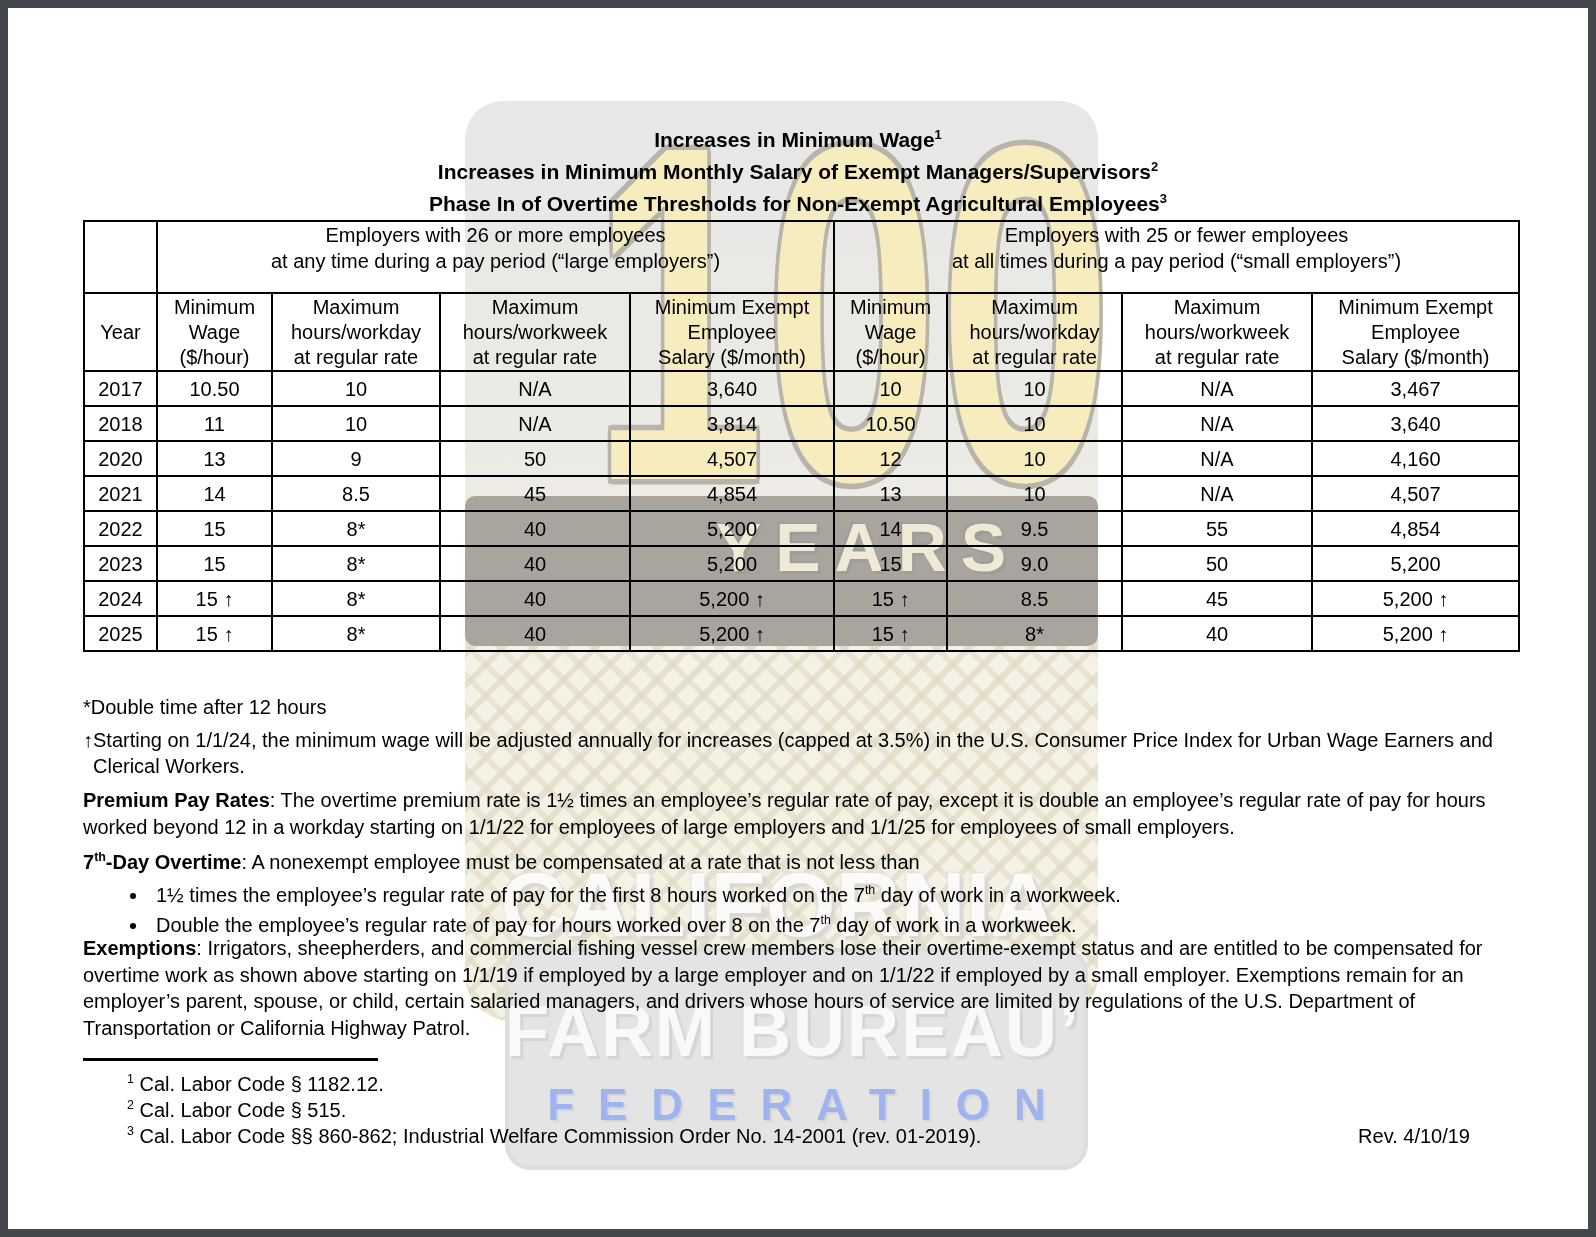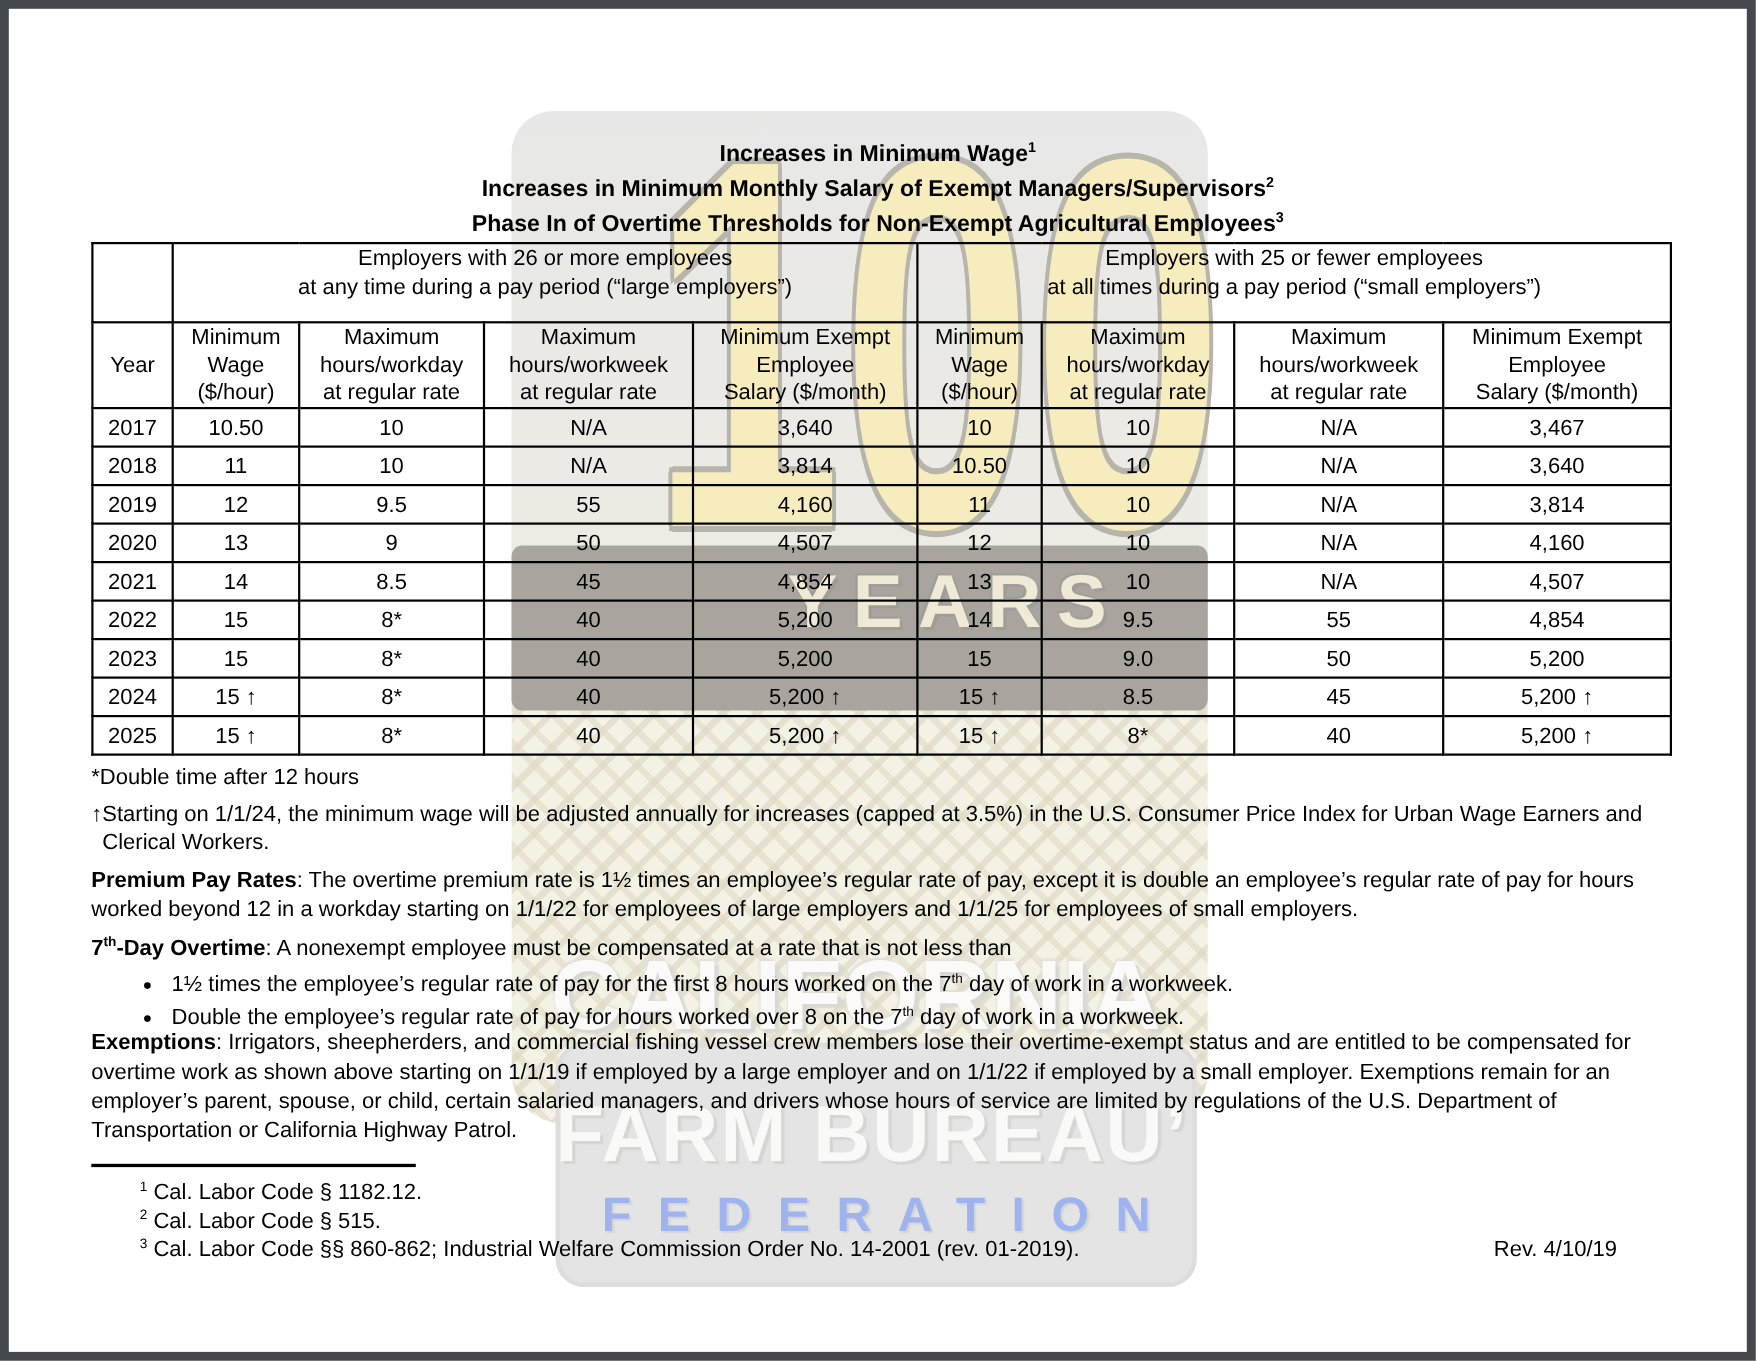--- a/index.html
+++ b/index.html
@@ -141,31 +141,20 @@
             <td>11</td>
             <td>10</td>
             <td>N/A</td>
             <td>3,814</td>
             <td>10.50</td>
             <td>10</td>
             <td>N/A</td>
             <td>3,640</td>
           </tr>
           <tr>
-            <td>2019</td>
-            <td>12</td>
-            <td>9.5</td>
-            <td>55</td>
-            <td>4,160</td>
-            <td>11</td>
-            <td>10</td>
-            <td>N/A</td>
-            <td>3,814</td>
-          </tr>
-          <tr>
             <td>2020</td>
             <td>13</td>
             <td>9</td>
             <td>50</td>
             <td>4,507</td>
             <td>12</td>
             <td>10</td>
             <td>N/A</td>
             <td>4,160</td>
           </tr>

